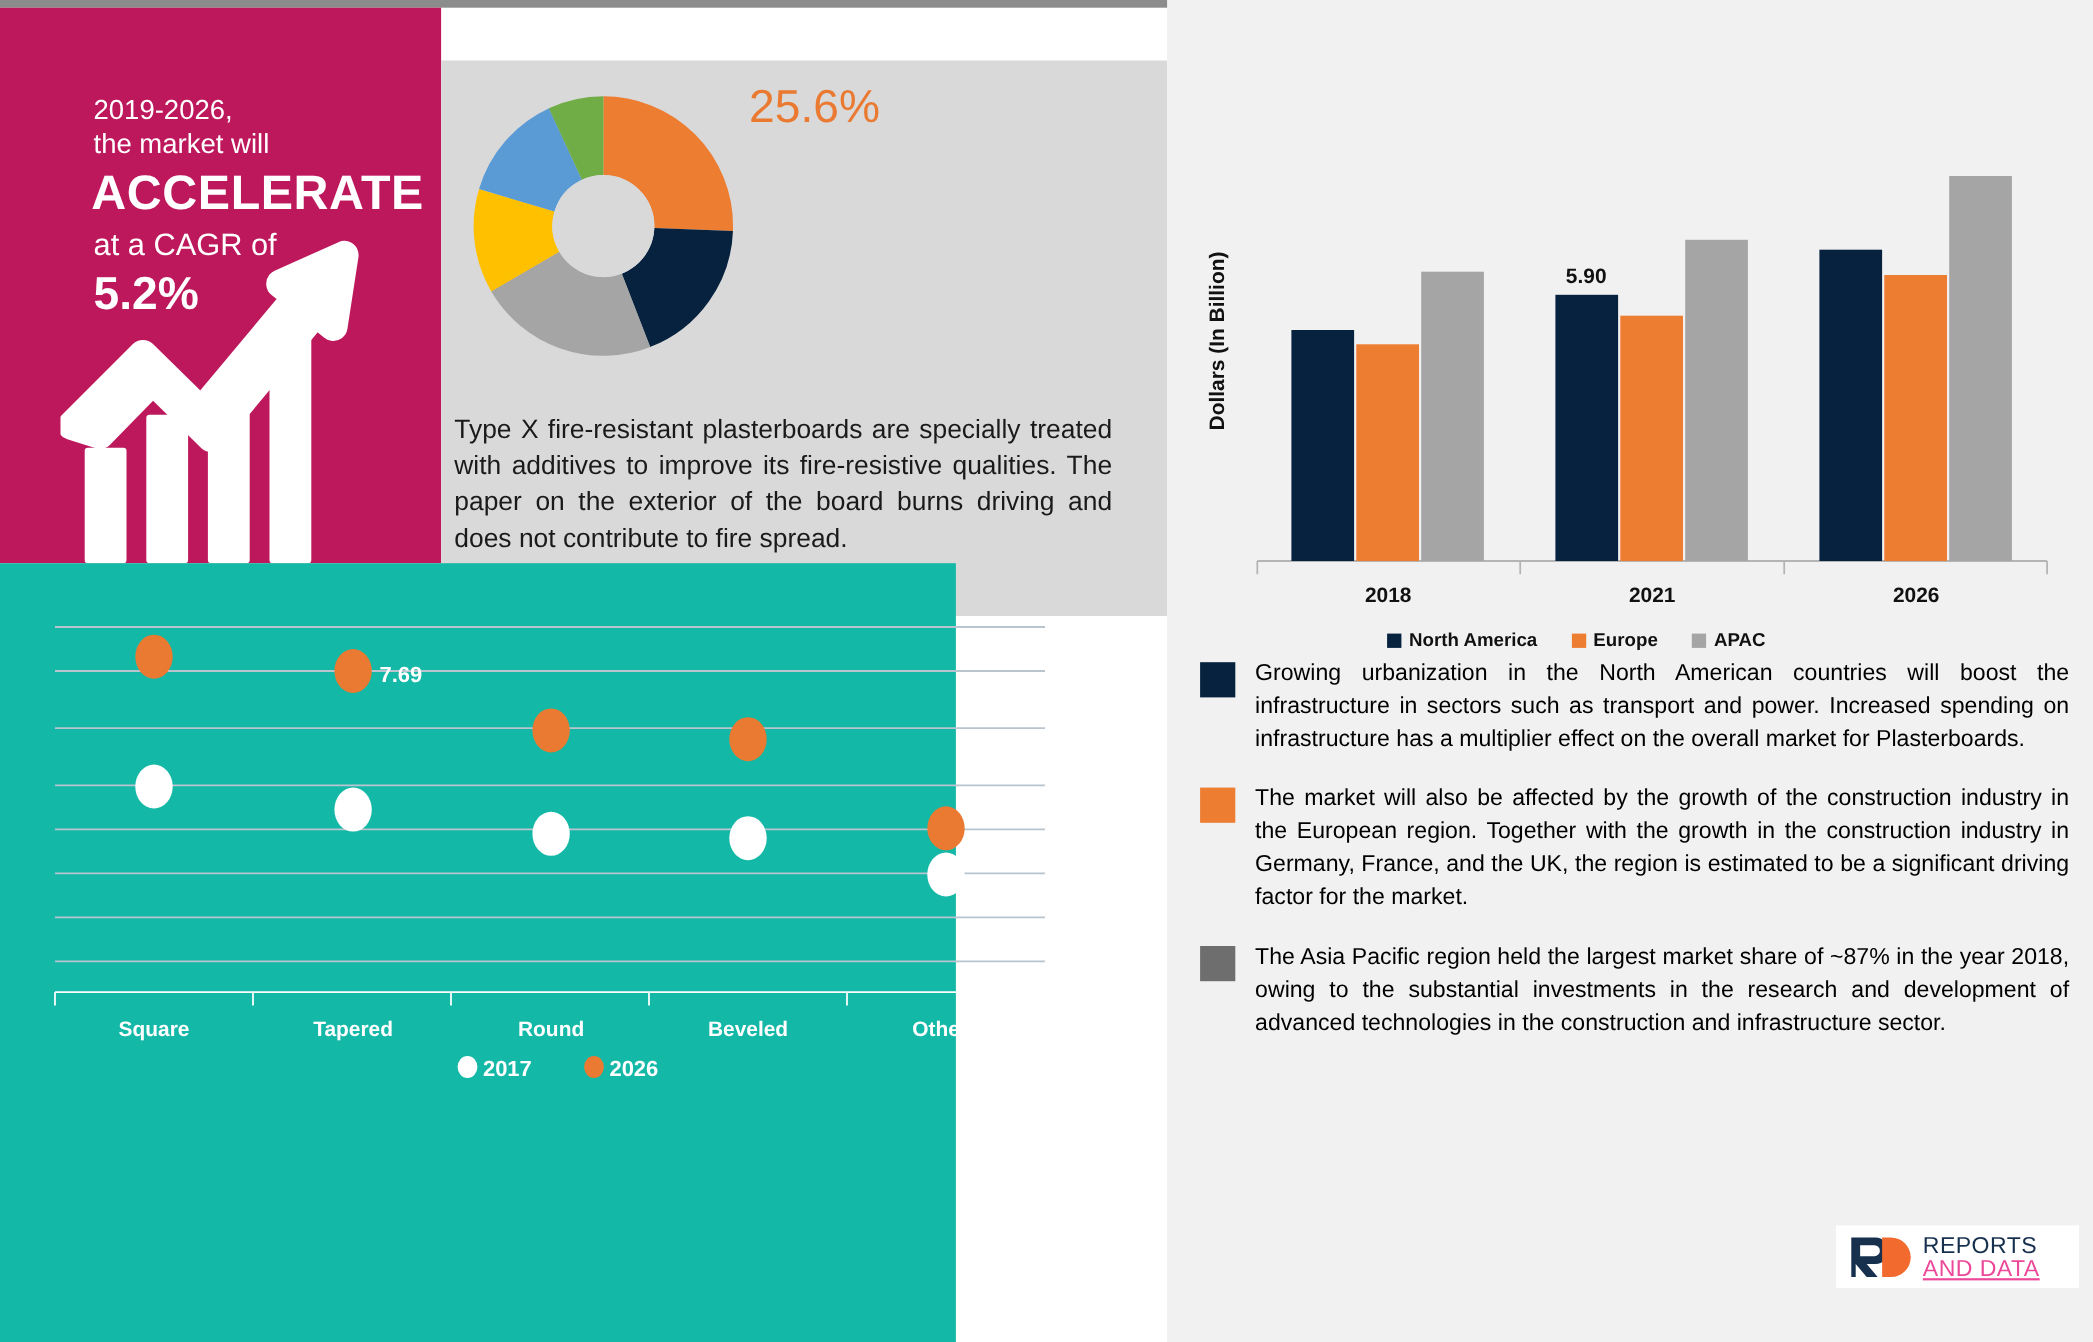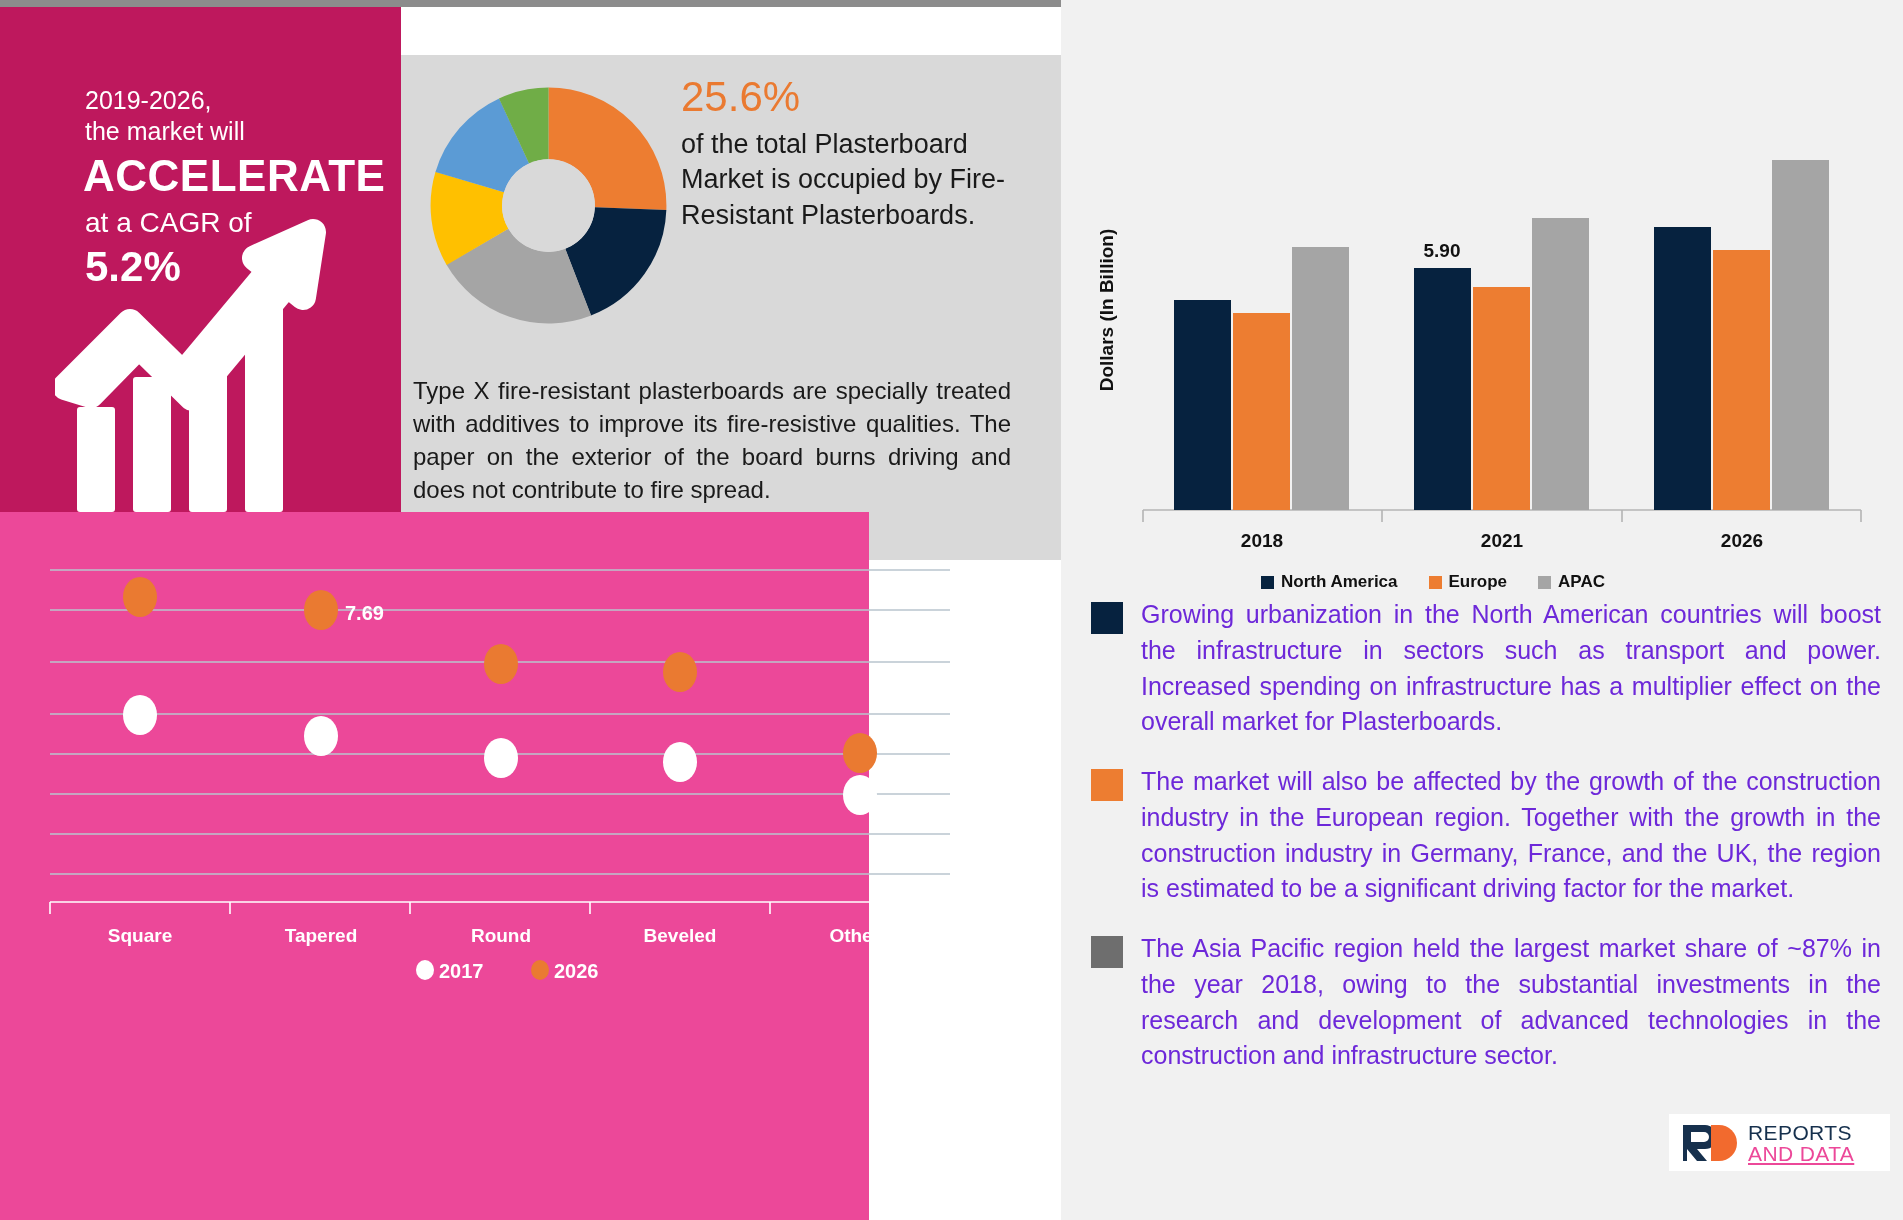--- a/index.html
+++ b/index.html
@@ -81,21 +81,21 @@
     font-size: 24px;
     line-height: 1.37;
     text-align: justify;
   }
 
   
   .dot-panel {
     position: absolute;
     left: 0; top: 512px;
     width: 869px; height: 708px;
-    background: #ec4899;
+    background: #14b8a6;
   }
   .dot-chart {
     position: absolute;
     left: 40px; top: 30px;
   }
 
   
   .right-panel {
     position: absolute;
     left: 1061px; top: 0;
@@ -124,23 +124,23 @@
     margin-bottom: 24px;
   }
   .point-square {
     flex: 0 0 auto;
     width: 32px; height: 32px;
     margin-right: 18px;
     margin-top: 5px;
   }
   .point-text {
     flex: 1 1 auto;
-    font-size: 25px;
+    font-size: 21px;
     line-height: 1.43;
-    color: #6d28d9;
+    color: #000000;
     text-align: justify;
   }
   .logo-box {
     position: absolute;
     left: 1669px; top: 1114px;
     width: 221px; height: 57px;
     background: #ffffff;
     display: flex;
     align-items: center;
     padding-left: 10px;
@@ -198,21 +198,20 @@
 
           <circle cx="100" cy="100" r="62" stroke="#5b9bd5" stroke-dasharray="52.6 336.9" transform="rotate(196.56 100 100)"></circle>
 
           <circle cx="100" cy="100" r="62" stroke="#70ad47" stroke-dasharray="26.9 362.6" transform="rotate(245.16 100 100)"></circle>
         </g>
         <circle cx="100" cy="100" r="35" fill="#d9d9d9"></circle>
       </svg>
     </div>
     <div class="stat-block">
       <div class="stat-pct">25.6%</div>
-      <div class="stat-desc">of the total Plasterboard Market is occupied by Fire-Resistant Plasterboards.</div>
     </div>
     <div class="donut-para">Type X fire-resistant plasterboards are specially treated with additives to improve its fire-resistive qualities. The paper on the exterior of the board burns driving and does not contribute to fire spread.</div>
   </div>
 
   <div class="dot-panel">
     <div class="dot-chart">
       <svg width="980" height="440" viewBox="0 0 980 440">
 
         <g stroke="#b9c4ce" stroke-width="1.6">
           <line x1="10" y1="28" x2="910" y2="28"></line>

